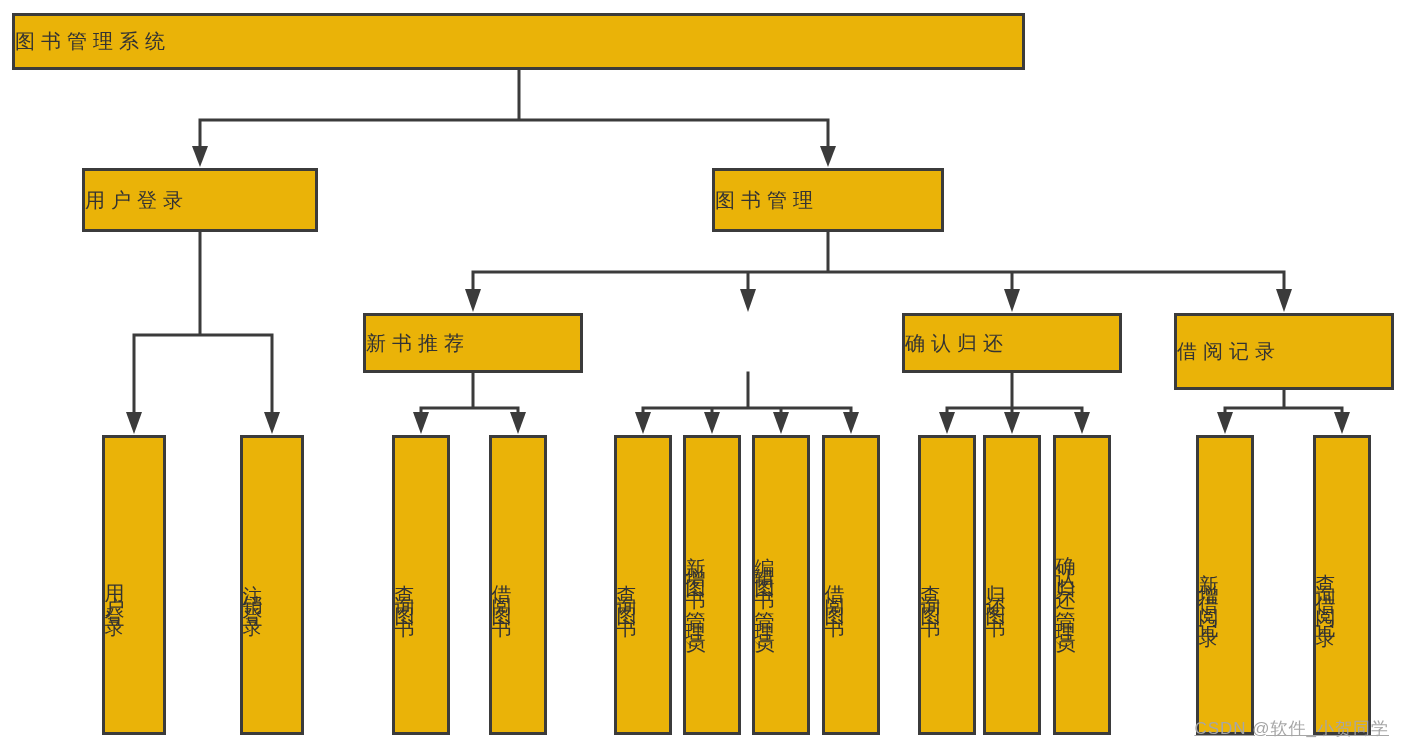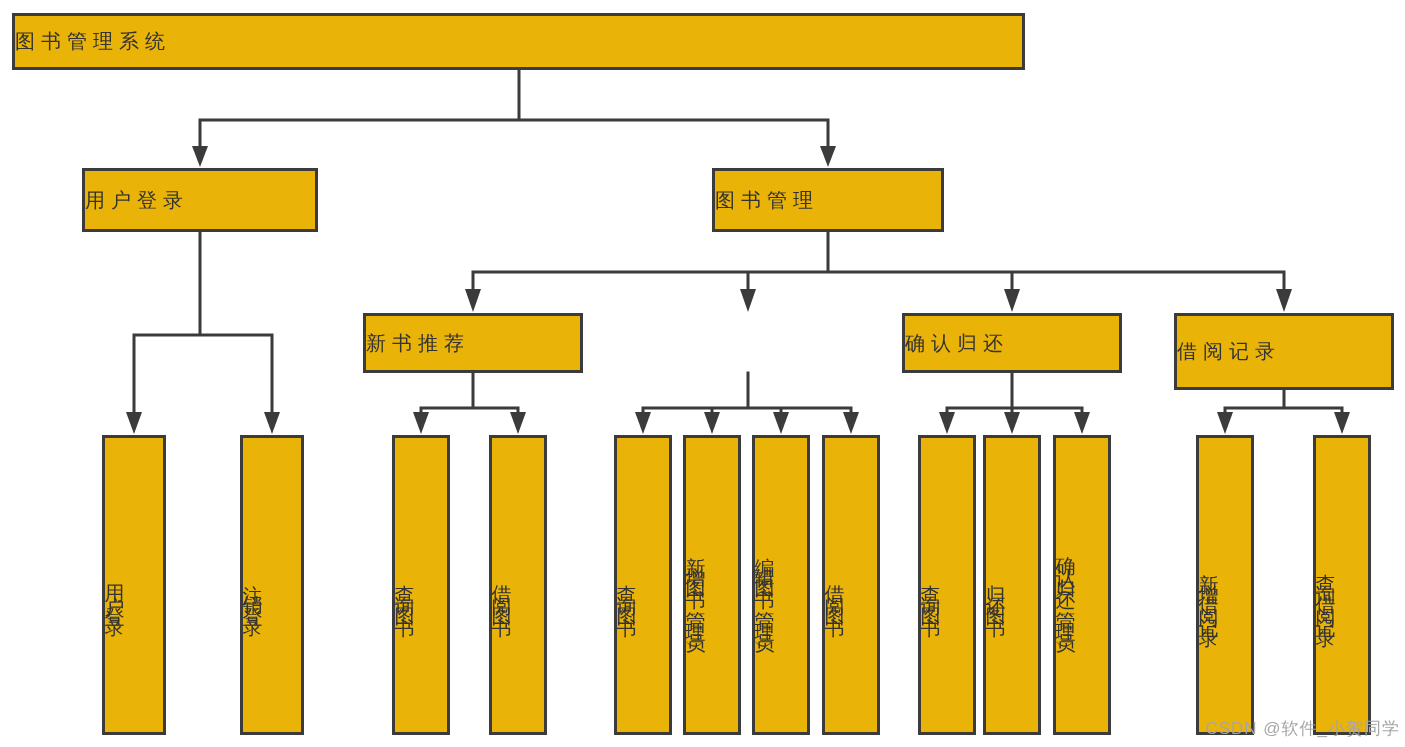--- a/index.html
+++ b/index.html
@@ -52,27 +52,28 @@
   .vbox .label {
     writing-mode: vertical-rl;
     text-orientation: mixed;
     font-size: 20px;
     letter-spacing: 11px;
     margin-bottom: -11px;
     line-height: 1;
   }
   .watermark {
     position: absolute;
-    right: 5px;
+    right: 16px;
     bottom: 7px;
     font-size: 17px;
     color: var(--watermark);
     letter-spacing: 1px;
     z-index: 5;
     white-space: nowrap;
+    text-decoration: underline;
   }
 </style>
 </head>
 <body>
 
 <div class="canvas">
 
   <svg class="connector" viewBox="0 0 1405 747" xmlns="http://www.w3.org/2000/svg">
 
     <path d="M519,70 V120 M200,120 H828 M200,120 V146 M828,120 V146

